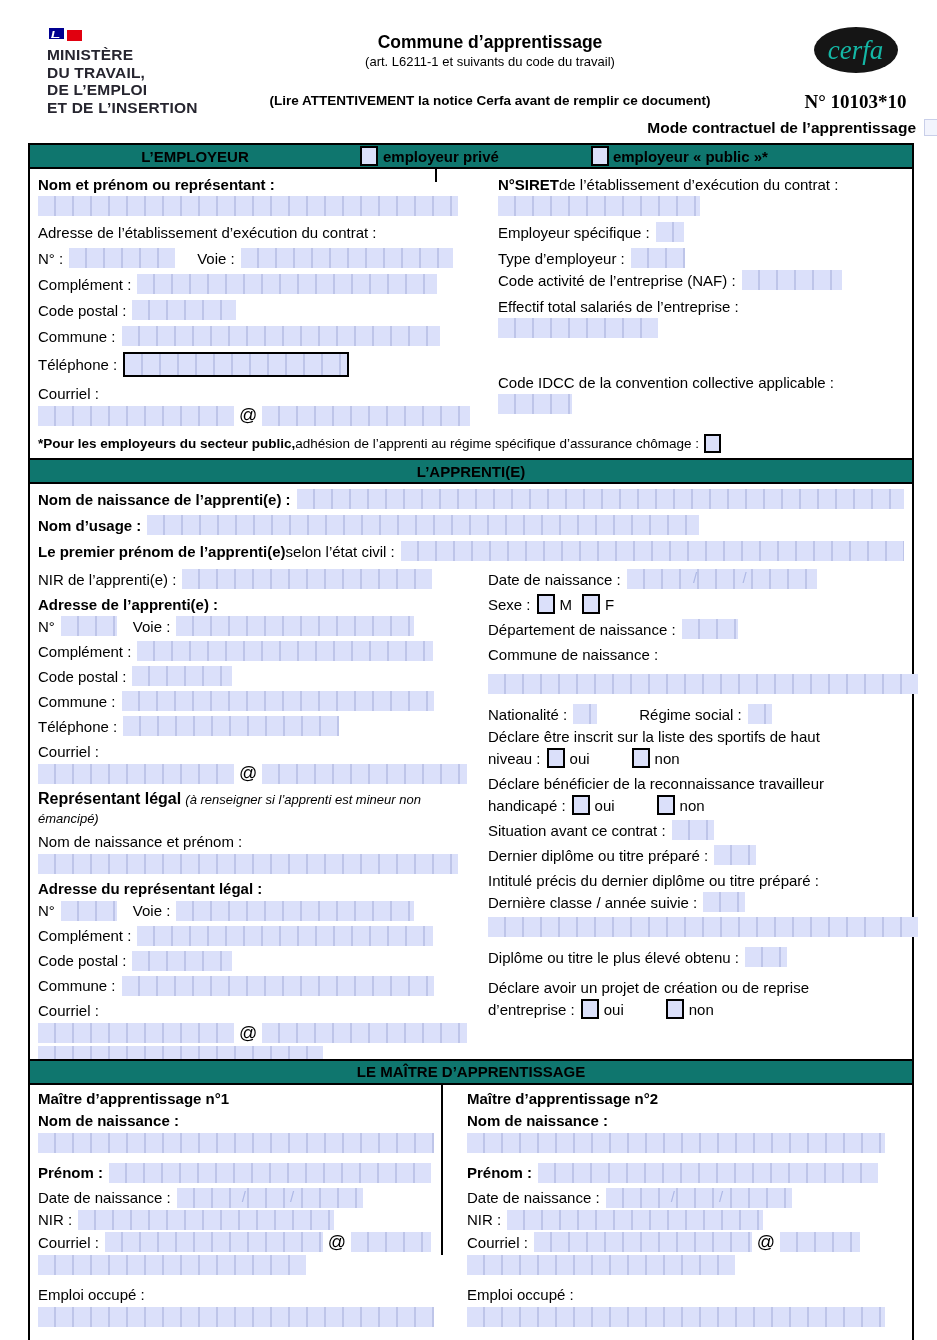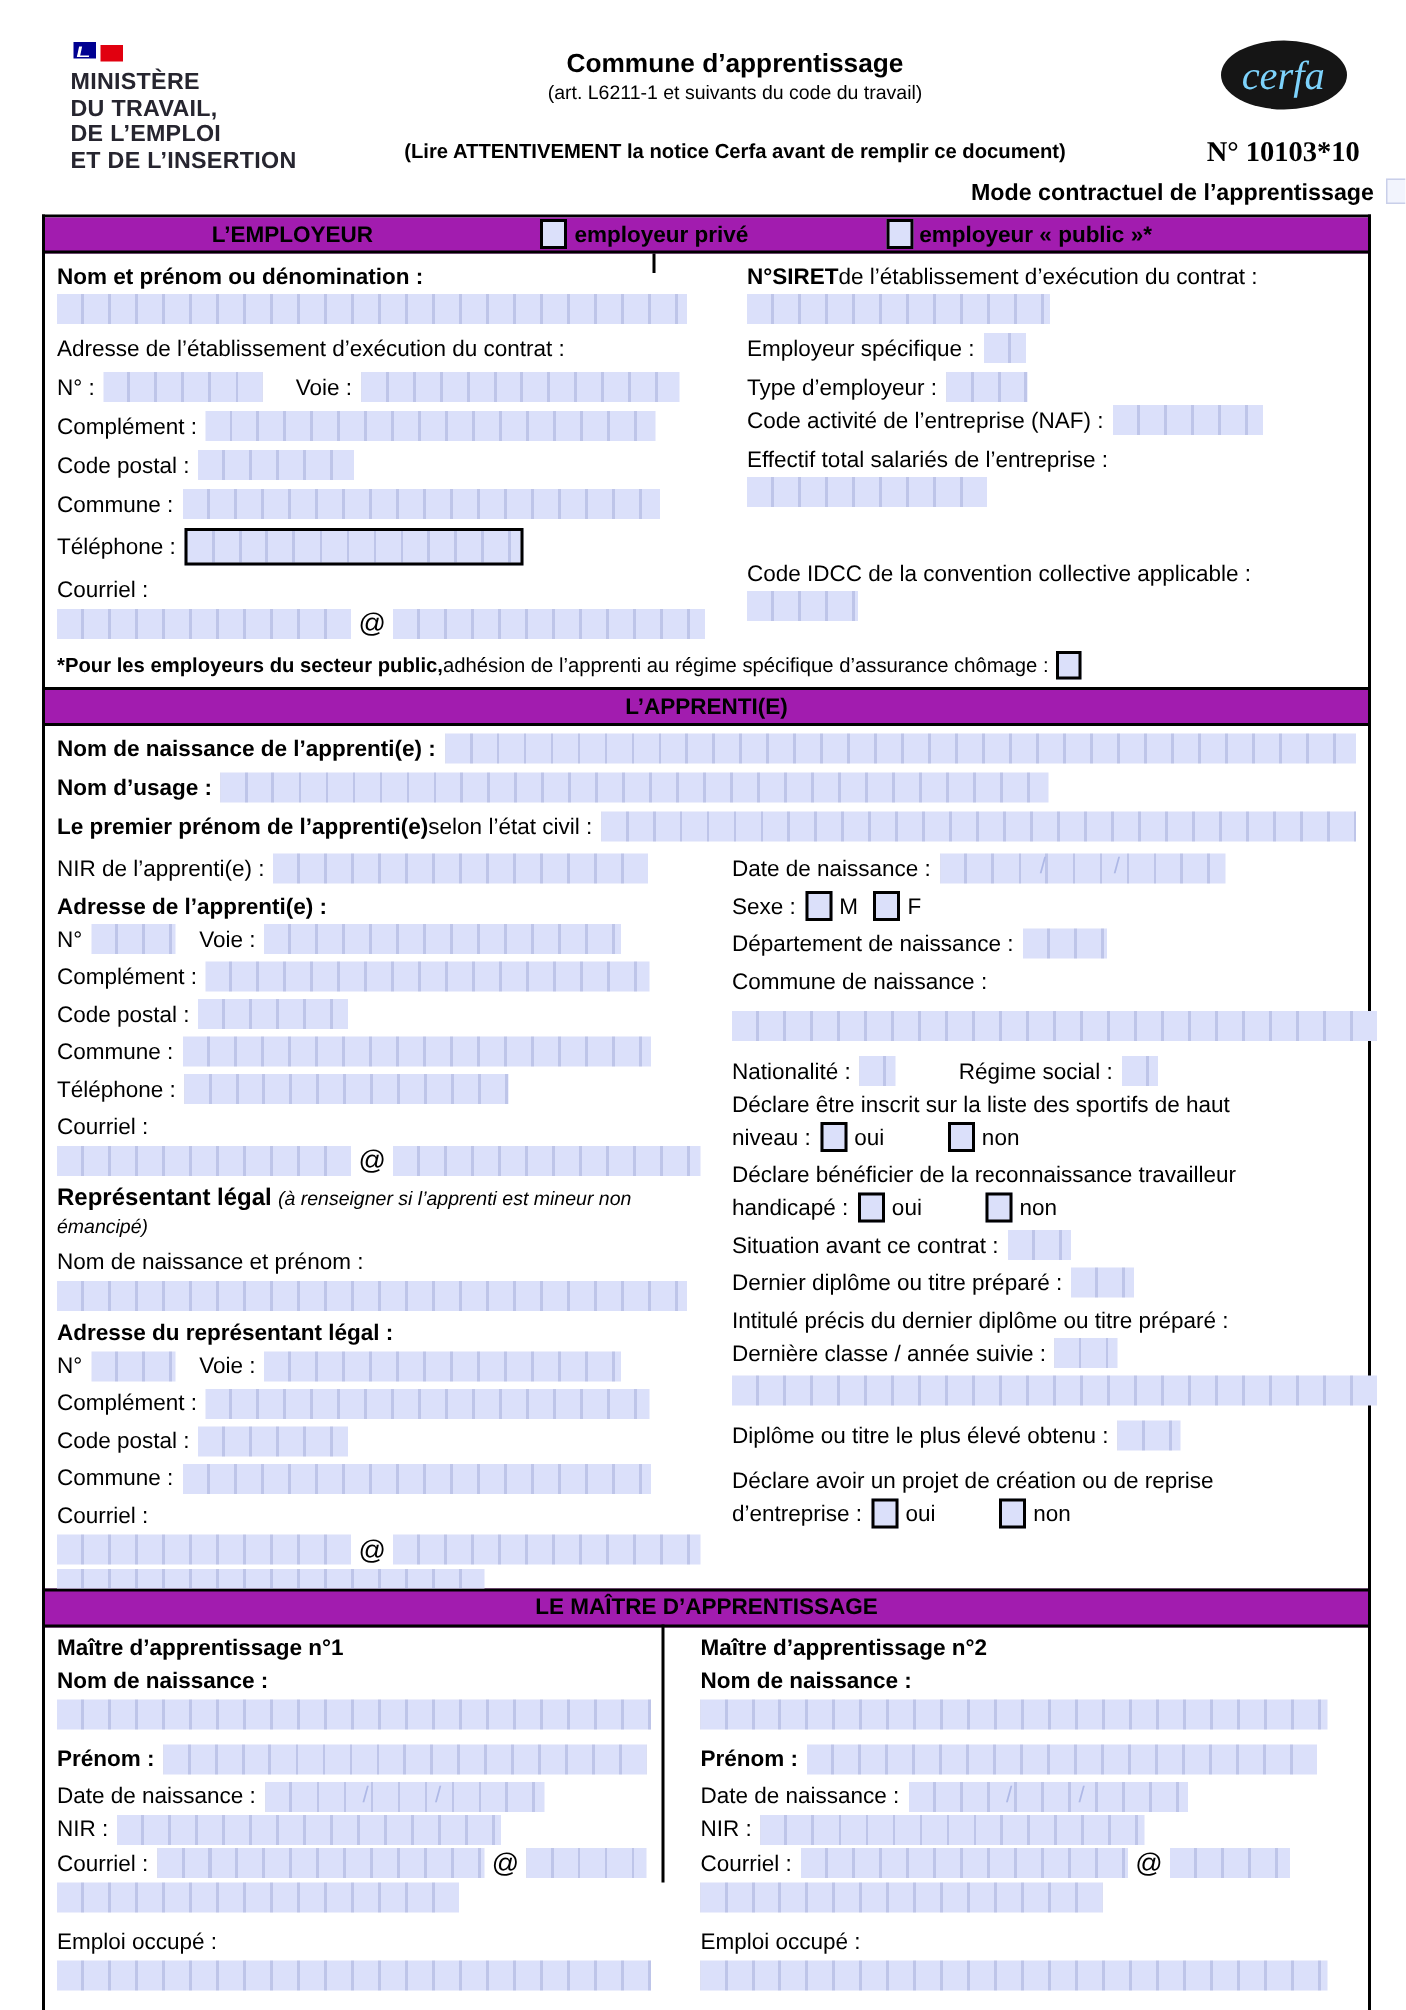--- a/index.html
+++ b/index.html
@@ -18,33 +18,33 @@
   .ministry-text{font-weight:bold;font-size:15.5px;line-height:1.13;color:#26252f;letter-spacing:.2px;}
 
   .title-block{position:absolute;left:225px;top:32px;width:530px;text-align:center;}
   .doc-title{font-size:17.5px;font-weight:bold;}
   .doc-subtitle{font-size:13px;margin-top:1px;}
   .doc-notice{font-size:13.5px;font-weight:bold;margin-top:24px;}
 
   .cerfa{position:absolute;left:793px;top:27px;width:125px;text-align:center;}
   .cerfa-logo{width:84px;height:46px;margin:0 auto;background:#151515;border-radius:50%;
         display:flex;align-items:center;justify-content:center;
-        font-family:"Liberation Serif",serif;font-style:italic;font-size:27px;color:#7dd3fc;}
+        font-family:"Liberation Serif",serif;font-style:italic;font-size:27px;color:#14b8a6;}
   .cerfa-num{margin-top:18px;font-family:"Liberation Serif",serif;font-weight:bold;font-size:19px;white-space:nowrap;}
 
   .mode-line{position:absolute;top:119px;left:4px;width:100%;text-align:right;
         font-weight:bold;font-size:15.5px;}
   .mode-box{display:inline-block;width:15px;height:15px;background:#f2f4fd;border:1px solid #c9cfe9;
         margin-left:8px;vertical-align:-3px;}
 
   
   .form{position:absolute;left:28px;top:143px;width:886px;height:1197px;
         border:2px solid #000;border-bottom:none;box-sizing:border-box;}
 
-  .bar{background:#a21caf;height:22px;display:flex;align-items:center;
+  .bar{background:#0f766e;height:22px;display:flex;align-items:center;
        border-top:2px solid #000;border-bottom:2px solid #000;font-weight:bold;font-size:15px;}
   .bar.first{border-top:none;}
   .bar .centered{flex:1;text-align:center;}
   .bar1-title{width:330px;text-align:center;}
 
   .cb{display:inline-block;width:14px;height:16px;background:#dbe0fa;border:2px solid #000;
       vertical-align:-3px;flex:none;}
   .cb.sm{width:13px;height:15px;}
 
   .fld{display:inline-block;height:20px;vertical-align:-4px;flex:none;
@@ -129,21 +129,21 @@
       <span style="margin-left:5px;">employeur privé</span>
       <span class="cb" style="margin-left:92px;"></span>
       <span style="margin-left:4px;">employeur « public »*</span>
     </div>
 
     <div class="employer-body">
       <div class="tick"></div>
 
       <div class="emp-left">
         <div class="row mb2">
-            <span class="b">Nom et prénom ou dénomination :</span>
+            <span class="b">Nom et prénom ou représentant :</span>
           </div>
         <div class="row">
             <span class="fld" style="width:420px;"></span>
           </div>
         <div class="row">
             <span>Adresse de l’établissement d’exécution du contrat :</span>
           </div>
         <div class="row">
           <span>N° :</span>
             <span class="lbl-gap"></span>

